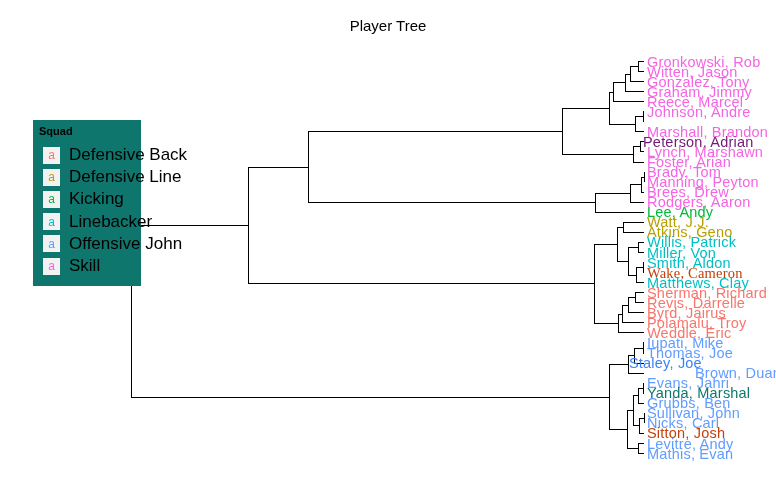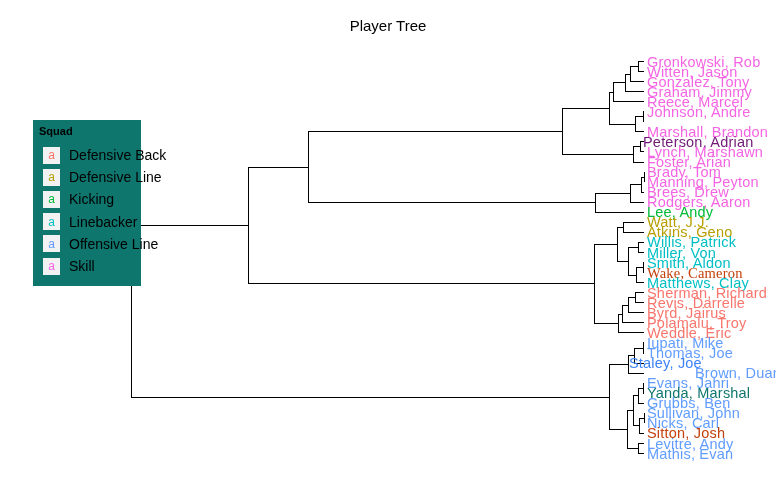--- a/index.html
+++ b/index.html
@@ -25,21 +25,21 @@
     font-size:11px;font-weight:bold;color:#000;margin:0 0 6px 6px;line-height:14px;
   }
   .legend-row{
     display:flex;align-items:center;height:22.2px;margin-left:10px;
   }
   .legend-key{
     width:17px;height:17px;background:#F2F2F2;margin-right:9px;
     display:flex;align-items:center;justify-content:center;flex:0 0 17px;
   }
   .legend-key-glyph{font-size:12px;line-height:1;}
-  .legend-label{font-size:14px;color:#000;white-space:nowrap;}
+  .legend-label{font-size:17px;color:#000;white-space:nowrap;}
 </style>
 </head>
 <body>
 
 <div class="chart-title">Player Tree</div>
 
 <svg id="dendro-svg" width="776" height="495">
     <line x1="638" y1="61.5" x2="638" y2="71.553" stroke="#000000" stroke-width="1" shape-rendering="crispEdges"></line>
     <line x1="638" y1="61.5" x2="644" y2="61.5" stroke="#000000" stroke-width="1" shape-rendering="crispEdges"></line>
     <line x1="638" y1="71.553" x2="644" y2="71.553" stroke="#000000" stroke-width="1" shape-rendering="crispEdges"></line>
@@ -225,21 +225,21 @@
       <div class="legend-row">
         <span class="legend-key" style="background: rgb(242, 242, 242);">
           <span class="legend-key-glyph" style="color: rgb(0, 191, 196);">a</span>
         </span>
         <span class="legend-label">Linebacker</span>
       </div>
       <div class="legend-row">
         <span class="legend-key" style="background: rgb(242, 242, 242);">
           <span class="legend-key-glyph" style="color: rgb(97, 156, 255);">a</span>
         </span>
-        <span class="legend-label">Offensive Line</span>
+        <span class="legend-label">Offensive John</span>
       </div>
       <div class="legend-row">
         <span class="legend-key" style="background: rgb(242, 242, 242);">
           <span class="legend-key-glyph" style="color: rgb(245, 100, 227);">a</span>
         </span>
         <span class="legend-label">Skill</span>
       </div>
     </div>
 </div>
 

